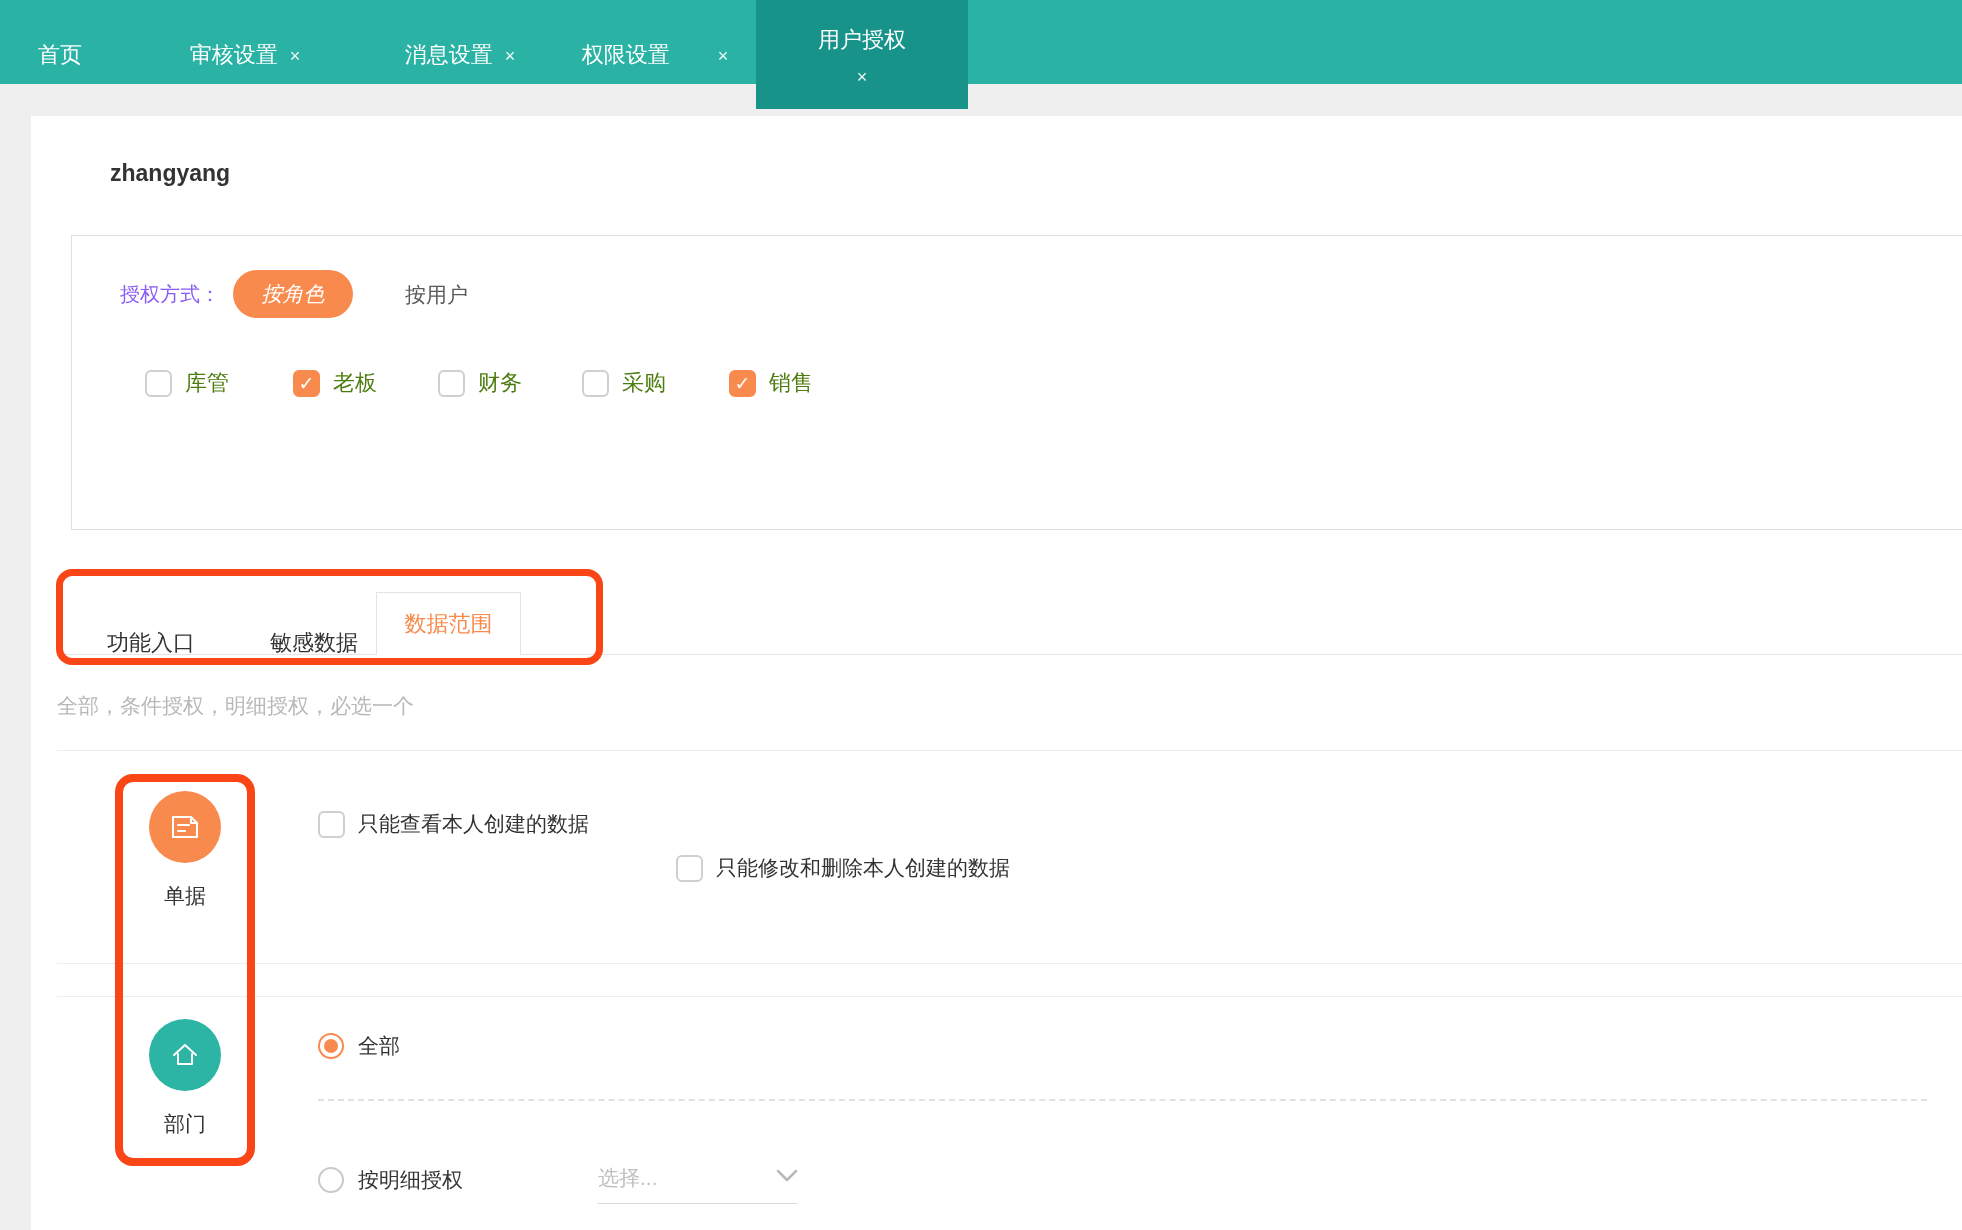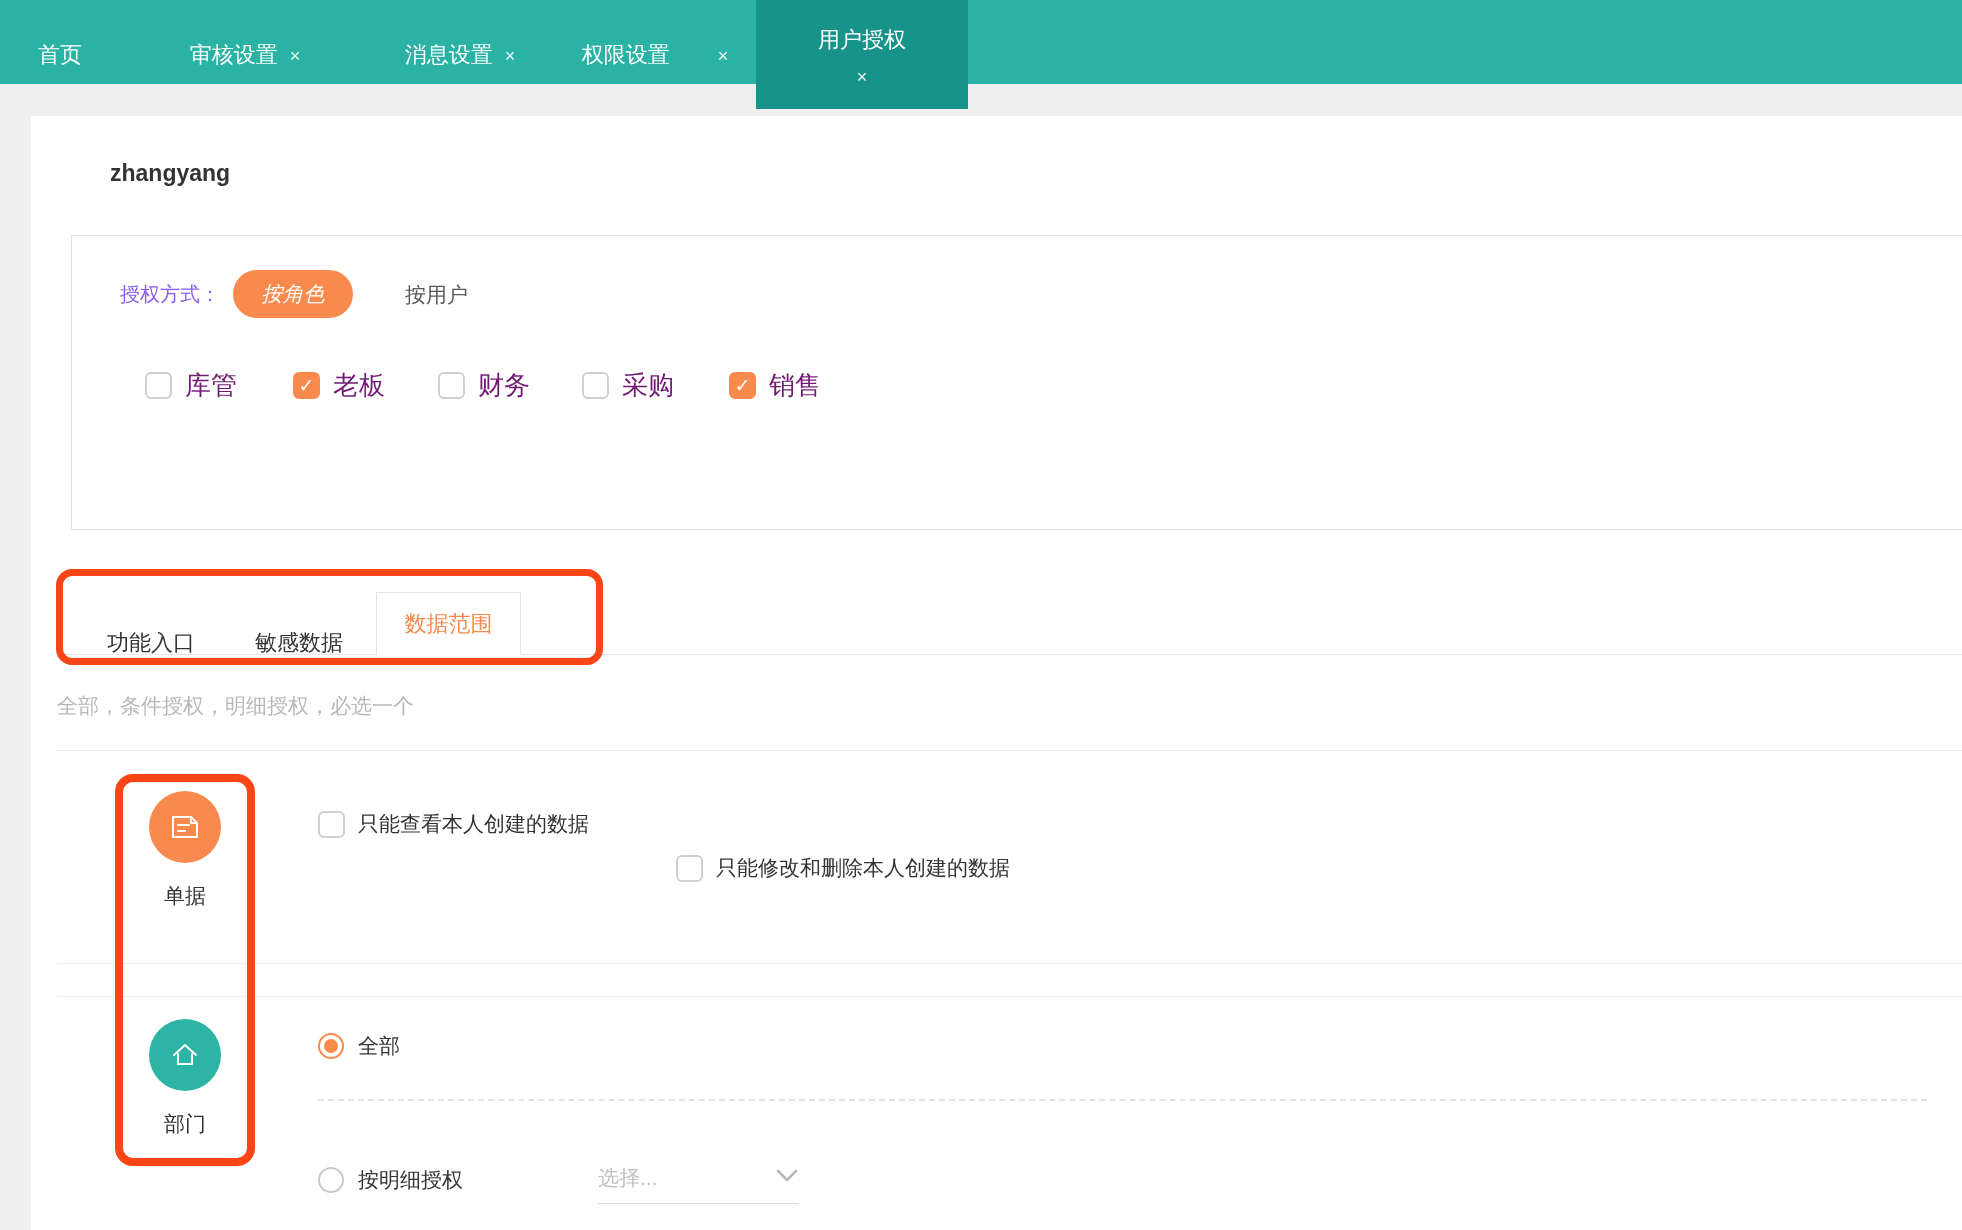--- a/index.html
+++ b/index.html
@@ -33,21 +33,21 @@
   }
   .mode-user { position:absolute; left:405px; top:281px; font-size:21px; color:#595959; cursor:pointer; }
   .role-item { position:absolute; top:368px; display:flex; align-items:center; gap:13px; cursor:pointer; }
   .cbx {
     width:27px; height:27px; border:2px solid #cfcfcf; border-radius:6px; background:#fff;
     display:flex; align-items:center; justify-content:center; flex:0 0 auto;
   }
   .cbx.checked { background:#F98A4D; border-color:#F98A4D; }
   .cbx .mark { color:#fff; font-size:19px; font-weight:bold; line-height:1; }
   .cbx .mark.hidden { visibility:hidden; }
-  .role-label { font-size:26px; color:#701a75; }
+  .role-label { font-size:22px; color:#4d7c0f; }
   .auth-desc { position:absolute; left:140px; top:467px; font-size:21px; color:#6b6b6b; }
   
   .tabline { position:absolute; left:64px; right:0; top:654px; border-top:1px solid #e4e4e4; }
   .ptab { position:absolute; top:612px; font-size:22px; color:#333; cursor:pointer;margin-top:16px; }
   .ptab-card {
     position:absolute; left:376px; top:592px; width:145px; height:63px;
     background:#fff; border:1px solid #e4e4e4; border-bottom:none;
     display:flex; align-items:center; justify-content:center;
     font-size:22px; color:#F98A4D; cursor:pointer; z-index:2;
   }
@@ -153,21 +153,21 @@
   <div class="role-item" style="left:729px;">
     <span class="cbx checked">
         <span class="mark">✓</span>
       </span>
     <span class="role-label">销售</span>
   </div>
 
 
   <div class="tabline"></div>
   <div class="ptab" style="left:107px;">功能入口</div>
-  <div class="ptab" style="left:255px;">敏感数据</div>
+  <div class="ptab" style="left:270px;">敏感数据</div>
   <div class="ptab-card">数据范围</div>
   <div class="annotation anno-tabs"></div>
 
   <div class="hint">全部，条件授权，明细授权，必选一个</div>
 
   <div class="sect-doc"></div>
   <div class="icon-circle orange" style="left:149px;top:791px;">
     <svg width="36" height="36" viewBox="0 0 36 36">
       <path class="svg-stroke" d="M6 8 h18 l6 6 v14 h-24 z"></path>
       <path class="svg-stroke" d="M24 8 v6 h6"></path>

